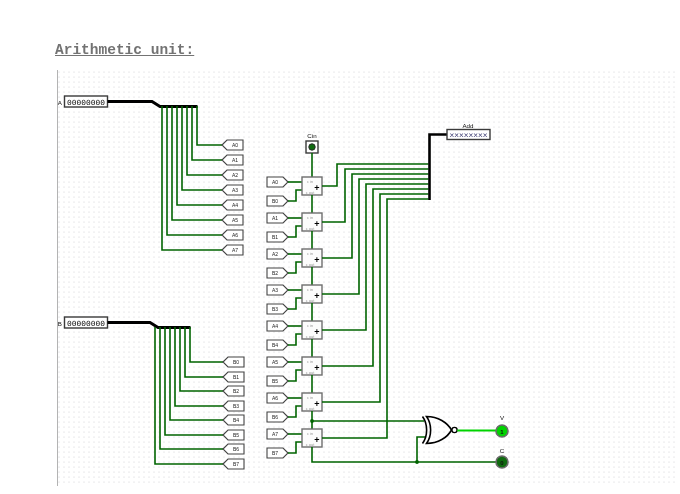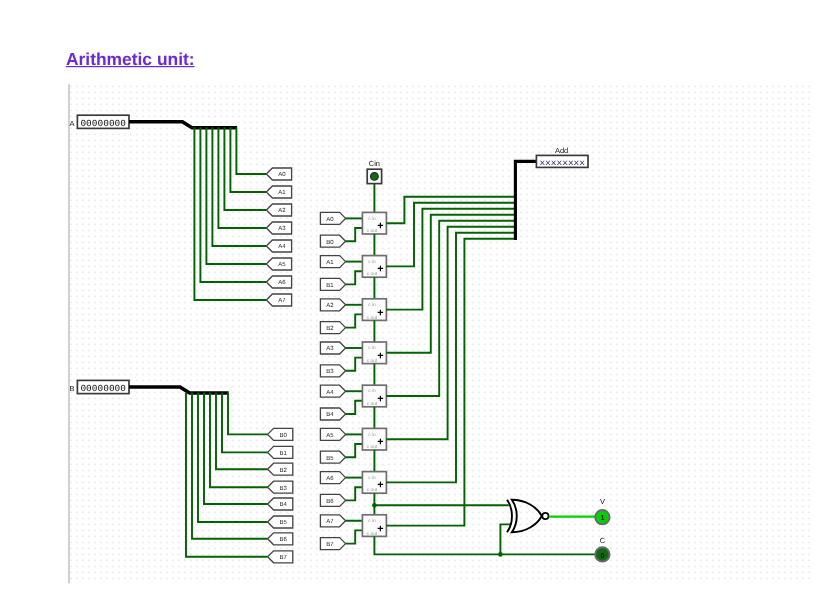--- a/index.html
+++ b/index.html
@@ -1,19 +1,19 @@
 <!DOCTYPE html>
 <html><head>
 <meta charset="utf-8">
 <style>
   html,body{margin:0;padding:0;background:#ffffff;}
   .page{position:relative;width:680px;height:494px;background:#ffffff;overflow:hidden;
         font-family:"Liberation Sans",sans-serif;}
-  .title{position:absolute;left:55px;top:42px;font-family:Liberation Sans, sans-serif;
-         font-size:14.5px;font-weight:bold;text-decoration:underline;color:#6d28d9;}
+  .title{position:absolute;left:55px;top:42px;font-family:Liberation Mono, monospace;
+         font-size:14.5px;font-weight:bold;text-decoration:underline;color:#737373;}
   svg{position:absolute;left:0;top:0;}
   svg text{font-family:"Liberation Sans",sans-serif;fill:#111;}
   .lbl{font-size:6.2px;}
   .tun{font-size:5px;fill:#222;}
   .tiny{font-size:4px;fill:#979797;}
   .plus{font-size:9px;font-weight:bold;fill:#000;}
   .val{font-family:"DejaVu Sans Mono",monospace;font-size:7px;fill:#1c1c1c;}
   .valx{font-family:"DejaVu Sans Mono",monospace;font-size:6.5px;fill:#30306a;}
   .pinval{font-size:6px;font-weight:bold;}
   .wire{stroke:#006400;stroke-width:1.6;fill:none;}

